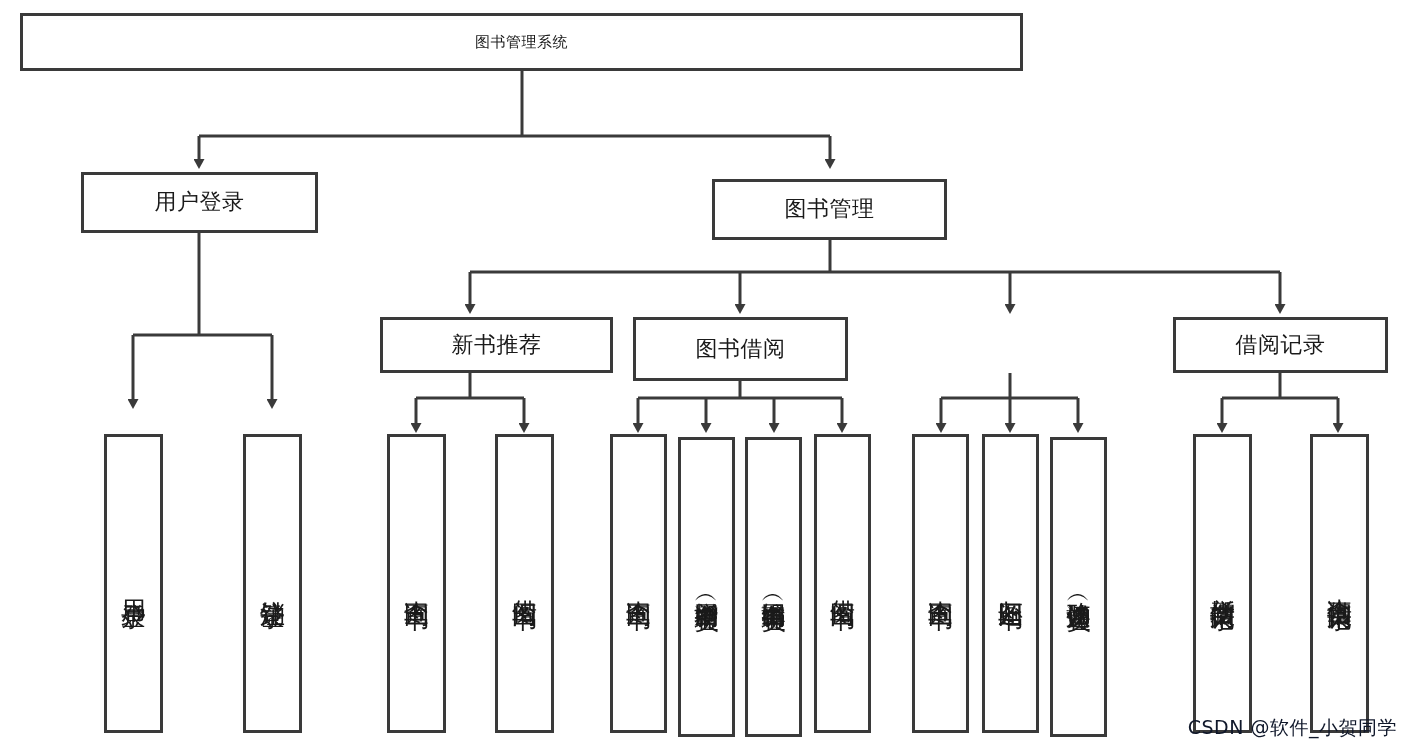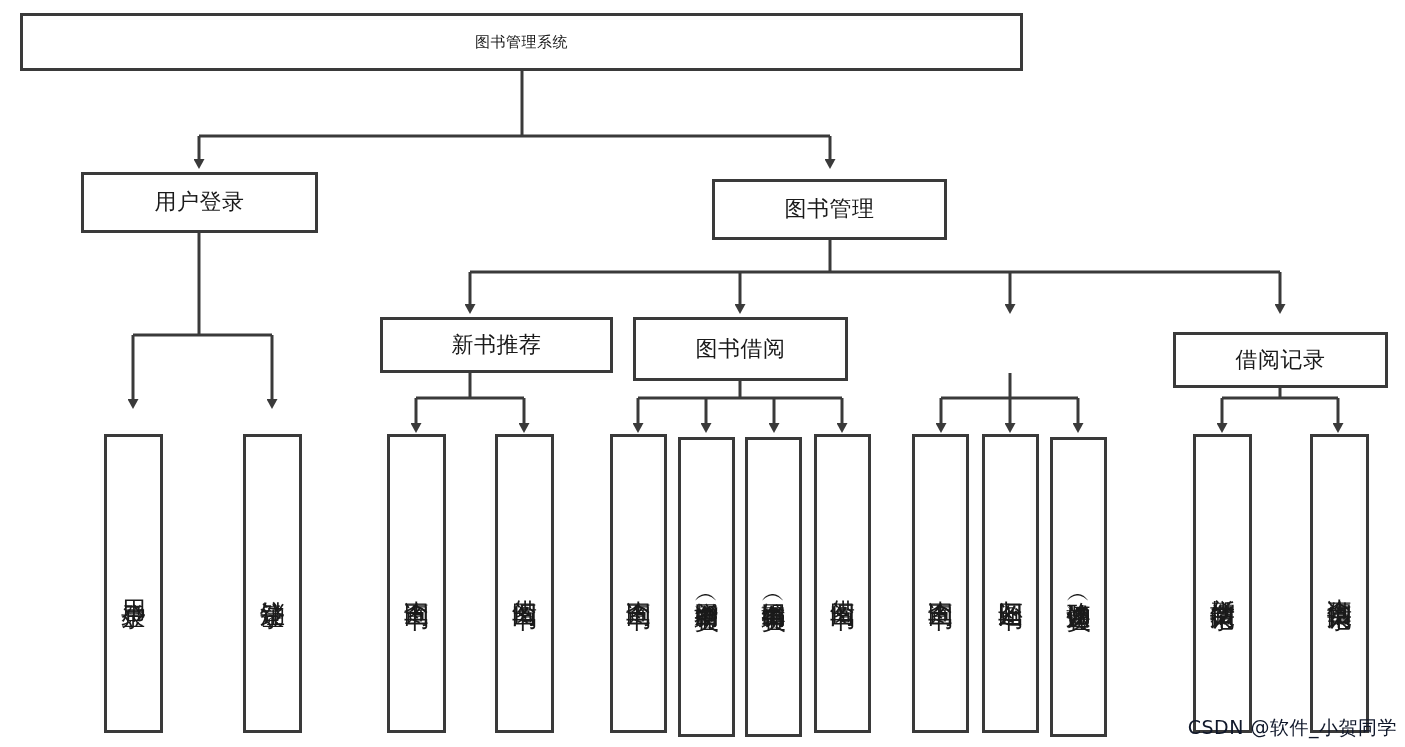--- a/index.html
+++ b/index.html
@@ -143,21 +143,21 @@
 
   <div class="node horiz" style="left:380px; top:317px; width:233px; height:56px;font-family:Liberation Serif, serif;">
     <span class="label">新书推荐</span>
   </div>
 
   <div class="node horiz" style="left:633px; top:317px; width:215px; height:64px;">
     <span class="label">图书借阅</span>
   </div>
 
 
-  <div class="node horiz" style="left:1173px; top:332px; width:215px; height:56px;">
+  <div class="node horiz" style="left:1173px; top:317px; width:215px; height:56px;">
     <span class="label">借阅记录</span>
   </div>
 
   <div class="node vert" style="left:104px; top:434px; width:59px; height:299px;">
     <span class="label">用户登录</span>
   </div>
 
   <div class="node vert" style="left:243px; top:434px; width:59px; height:299px;">
     <span class="label">注销登录</span>
   </div>

